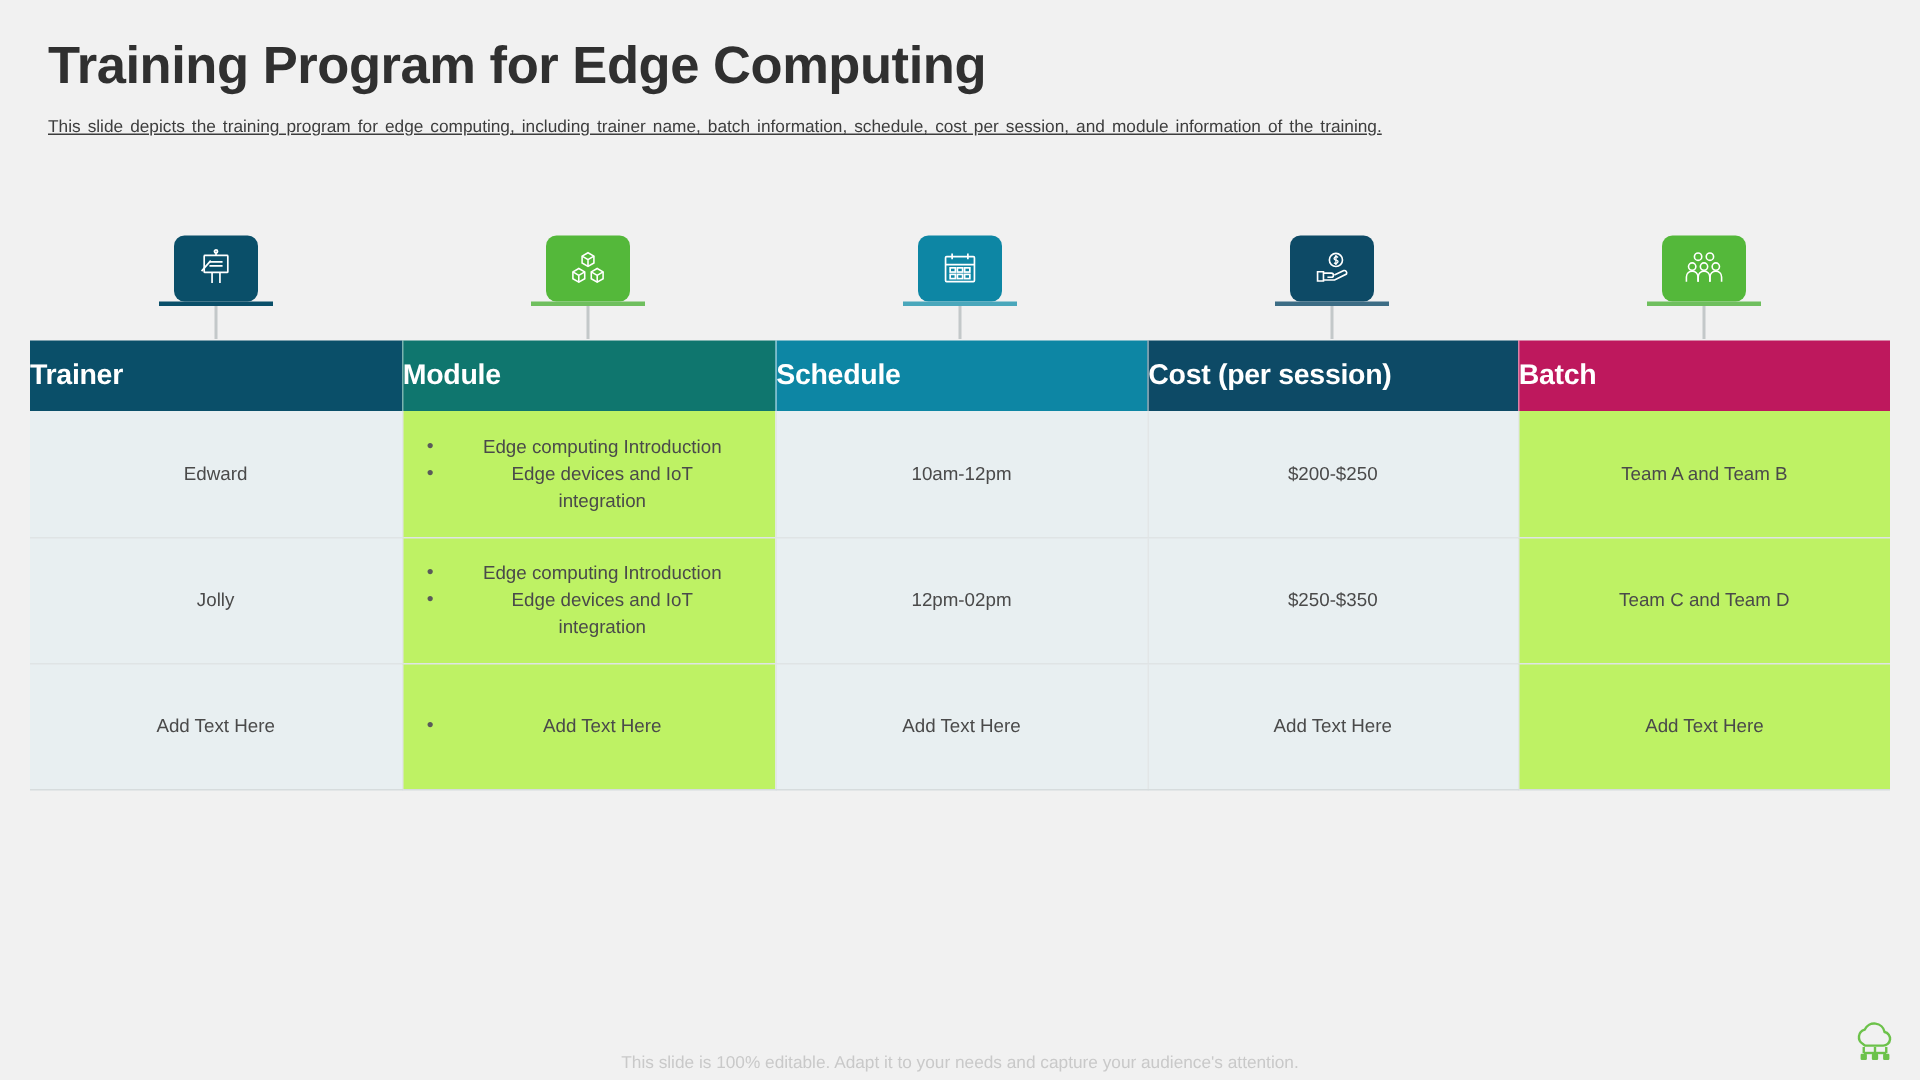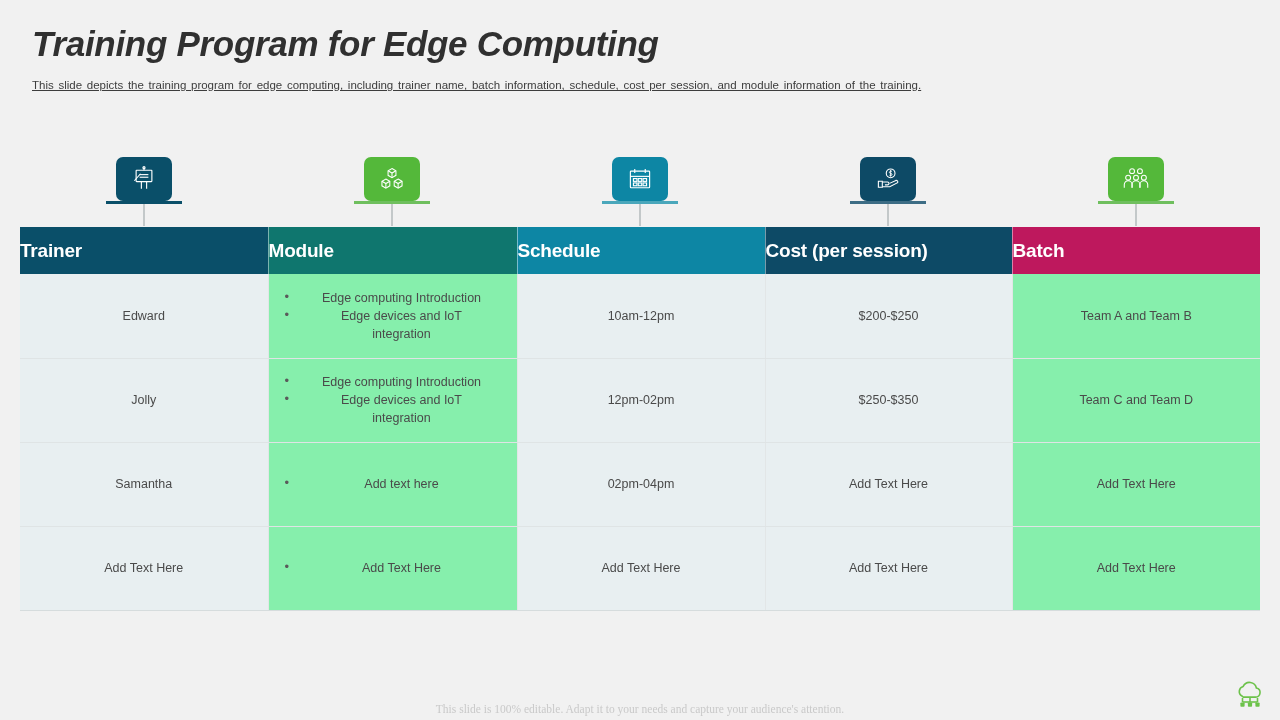--- a/index.html
+++ b/index.html
@@ -20,21 +20,20 @@
   
   .slide-title {
     position: absolute;
     left: 32px;
     top: 24px;
     font-size: 35px;
     font-weight: bold;
     color: #303030;
     letter-spacing: -0.3px;
     white-space: nowrap;
-    font-style: italic;
   }
 
   .slide-subtitle {
     position: absolute;
     left: 32px;
     top: 79px;
     font-size: 11.5px;
     color: #3d3d3d;
     white-space: nowrap;
     word-spacing: 1.5px;
@@ -121,21 +120,21 @@
     vertical-align: middle;
     text-align: center;
     border-bottom: 1px solid #dfe4e5;
     border-right: 1px solid #e2e6e7;
     padding: 0 8px;
   }
   .tbl tr:last-child td { border-bottom: 1px solid #d6dcdd; }
   .tbl td:last-child { border-right: none; text-align: center; }
 
   .col-blue  { background: #e8eff1; }
-  .col-beige { background: #86efac; }
+  .col-beige { background: #bef264; }
 
   .cell-bullets {
     text-align: left;
     padding-left: 6px;
   }
   .cell-bullets ul {
     list-style: none;
     margin: 0;
     padding: 0;
   }
@@ -160,21 +159,20 @@
 
   
   .footer-note {
     position: absolute;
     left: 0;
     top: 703px;
     width: 1280px;
     text-align: center;
     font-size: 11.5px;
     color: #c9c9c9;
-    font-family: Liberation Serif, serif;
   }
   .brand-logo {
     position: absolute;
     right: 10px;
     bottom: 8px;
     width: 40px;
     height: 34px;
   }
 </style>
 </head>
@@ -319,31 +317,20 @@
           <ul>
             <li>Edge computing Introduction</li>
             <li>Edge devices and IoT integration</li>
           </ul>
         </td>
         <td class="col-blue">12pm-02pm</td>
         <td class="col-blue">$250-$350</td>
         <td class="col-beige">Team C and Team D</td>
       </tr>
 
-      <tr>
-        <td class="col-blue">Samantha</td>
-        <td class="col-beige cell-bullets">
-          <ul>
-            <li>Add text here</li>
-          </ul>
-        </td>
-        <td class="col-blue">02pm-04pm</td>
-        <td class="col-blue">Add Text Here</td>
-        <td class="col-beige cell-top">Add Text Here</td>
-      </tr>
 
       <tr>
         <td class="col-blue">Add Text Here</td>
         <td class="col-beige cell-bullets">
           <ul>
             <li>Add Text Here</li>
           </ul>
         </td>
         <td class="col-blue">Add Text Here</td>
         <td class="col-blue">Add Text Here</td>

